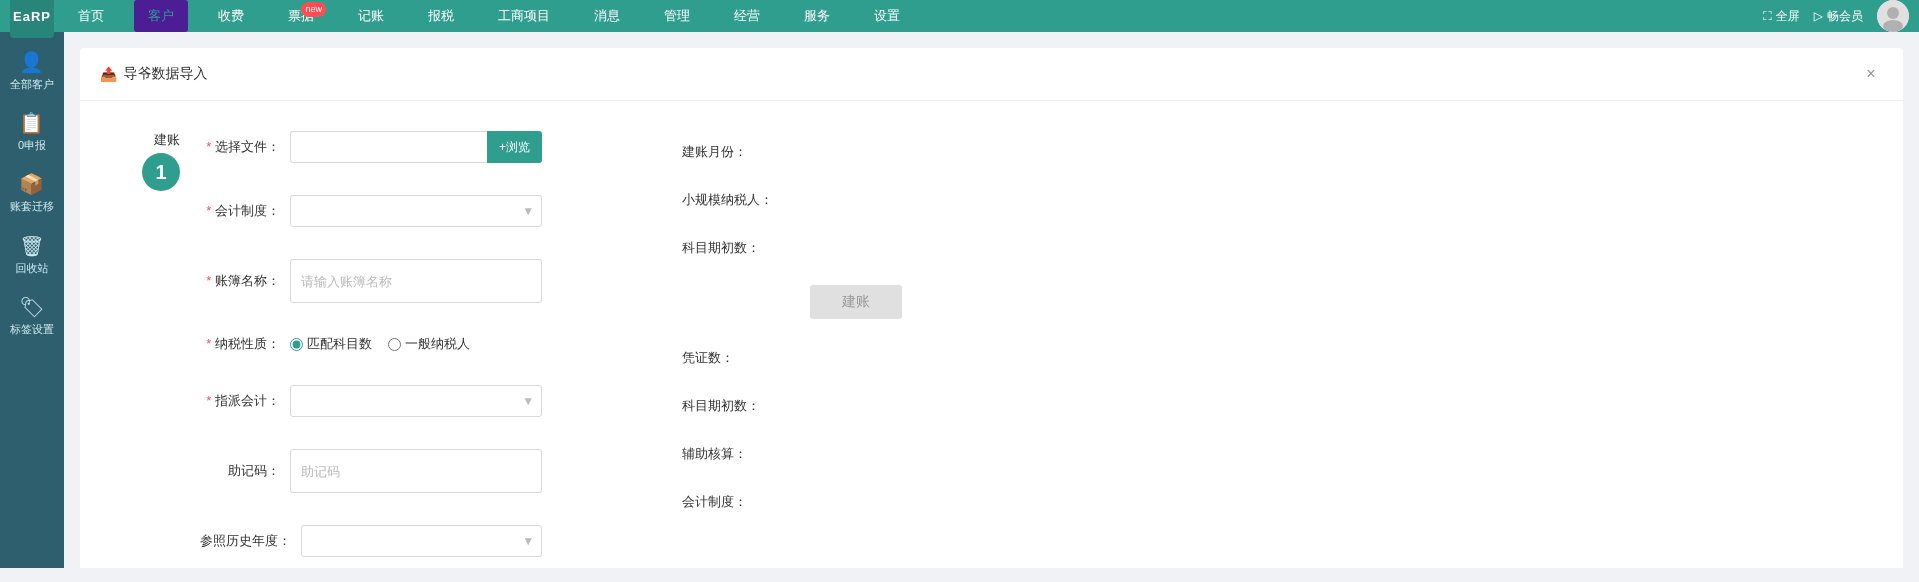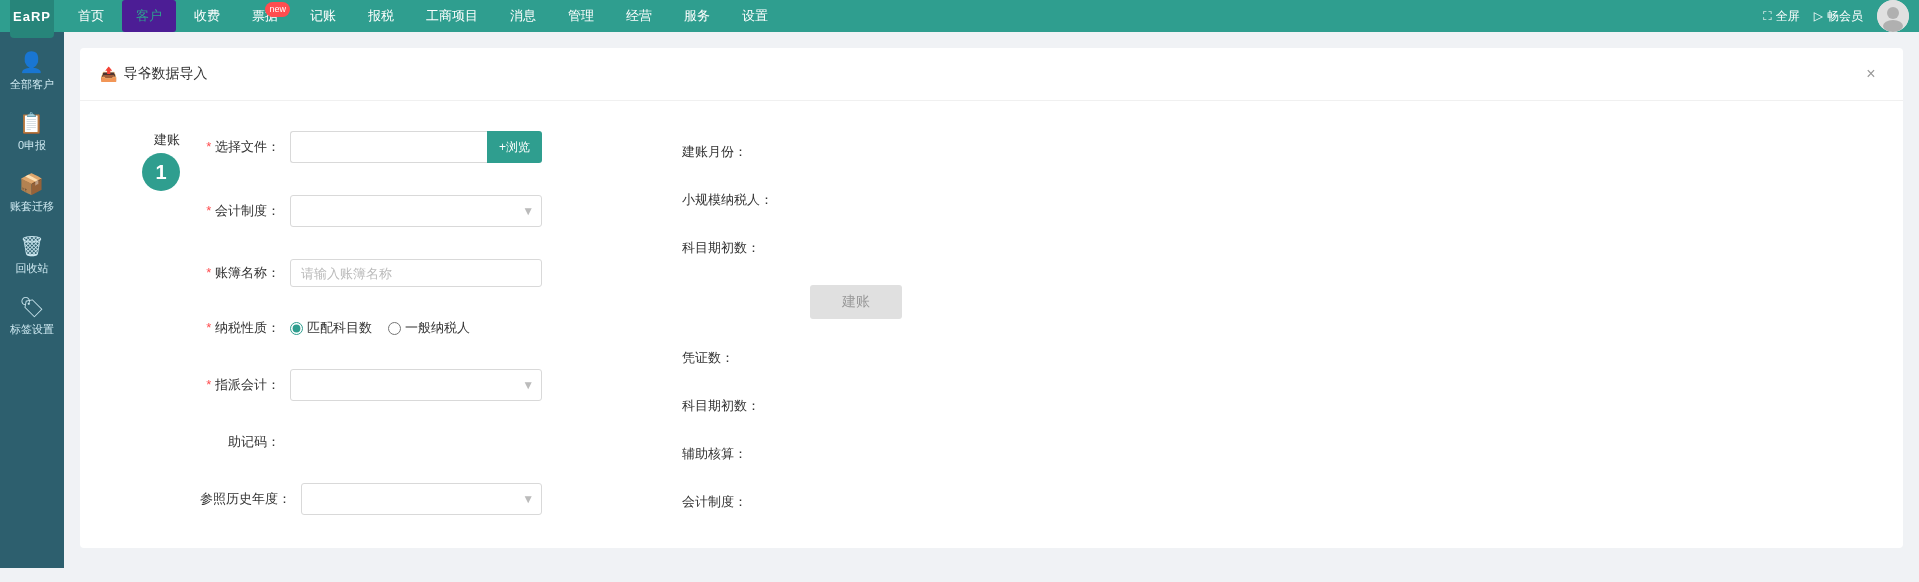--- a/index.html
+++ b/index.html
@@ -9,21 +9,21 @@
     .top-nav {
       display: flex; align-items: center; height: 30px;
       background: #2f9e8f; color: #fff; padding: 16px 10px;
       position: relative; z-index: 10;
     }
     .top-nav .logo {
       width: 44px; height: 44px; display: flex; align-items: center; justify-content: center;
       background: #27857a; border-radius: 4px; margin-right: 10px;
       font-size: 18px; font-weight: bold; color: #fff; flex-shrink: 0;
     }
-    .nav-items { display: flex; align-items: center; gap: 4px; flex: 1; }
+    .nav-items { display: flex; align-items: center; gap: 16px; flex: 1; }
     .nav-item {
       padding: 4px 14px; border-radius: 3px; cursor: pointer; font-size: 13px; color: #fff;
       height: 32px; display: flex; align-items: center; position: relative;
     }
     .nav-item.active { background: #4c1d95; color: #2f9e8f; }
     .nav-badge {
       position: absolute; top: 2px; right: 2px;
       background: #ff4d4f; color: #fff; font-size: 9px; padding: 1px 4px;
       border-radius: 8px; line-height: 1.4;
     }
@@ -83,21 +83,21 @@
     
     .form-section { flex: 1; }
     .form-grid { display: grid; grid-template-columns: 1fr; gap: 32px; max-width: 420px; }
     .form-row { display: flex; align-items: center; gap: 10px; }
     .form-label {
       min-width: 80px; text-align: right; font-size: 13px; color: #333;
       flex-shrink: 0;
     }
     .required::before { content: "* "; color: #ff4d4f; }
     .form-control {
-      flex: 1; height: 28px; border: 1px solid #d9d9d9; border-radius: 3px;
+      flex: 1; height: 44px; border: 1px solid #d9d9d9; border-radius: 3px;
       padding: 0 10px; font-size: 13px; outline: none; color: #333;
     }
     .form-control::placeholder { color: #bbb; }
     .form-select-wrapper { flex: 1; position: relative; }
     .form-select {
       width: 100%; height: 32px; border: 1px solid #d9d9d9; border-radius: 3px;
       padding: 0 28px 0 10px; font-size: 13px; outline: none; color: #333;
       appearance: none; background: #fff; cursor: pointer;
     }
     .select-arrow {
@@ -284,20 +284,21 @@
               <div class="form-row">
                 <span class="form-label required">指派会计：</span>
                 <div class="form-select-wrapper">
                   <select class="form-select"></select>
                   <span class="select-arrow">▼</span>
                 </div>
               </div>
 
               <div class="form-row">
                 <span class="form-label">助记码：</span>
+                <input type="text" class="form-control" placeholder="助记码" style="">
               </div>
 
 
               <div class="form-row">
                 <span class="form-label">参照历史年度：</span>
                 <div class="form-select-wrapper">
                   <select class="form-select"></select>
                   <span class="select-arrow">▼</span>
                 </div>
               </div>

